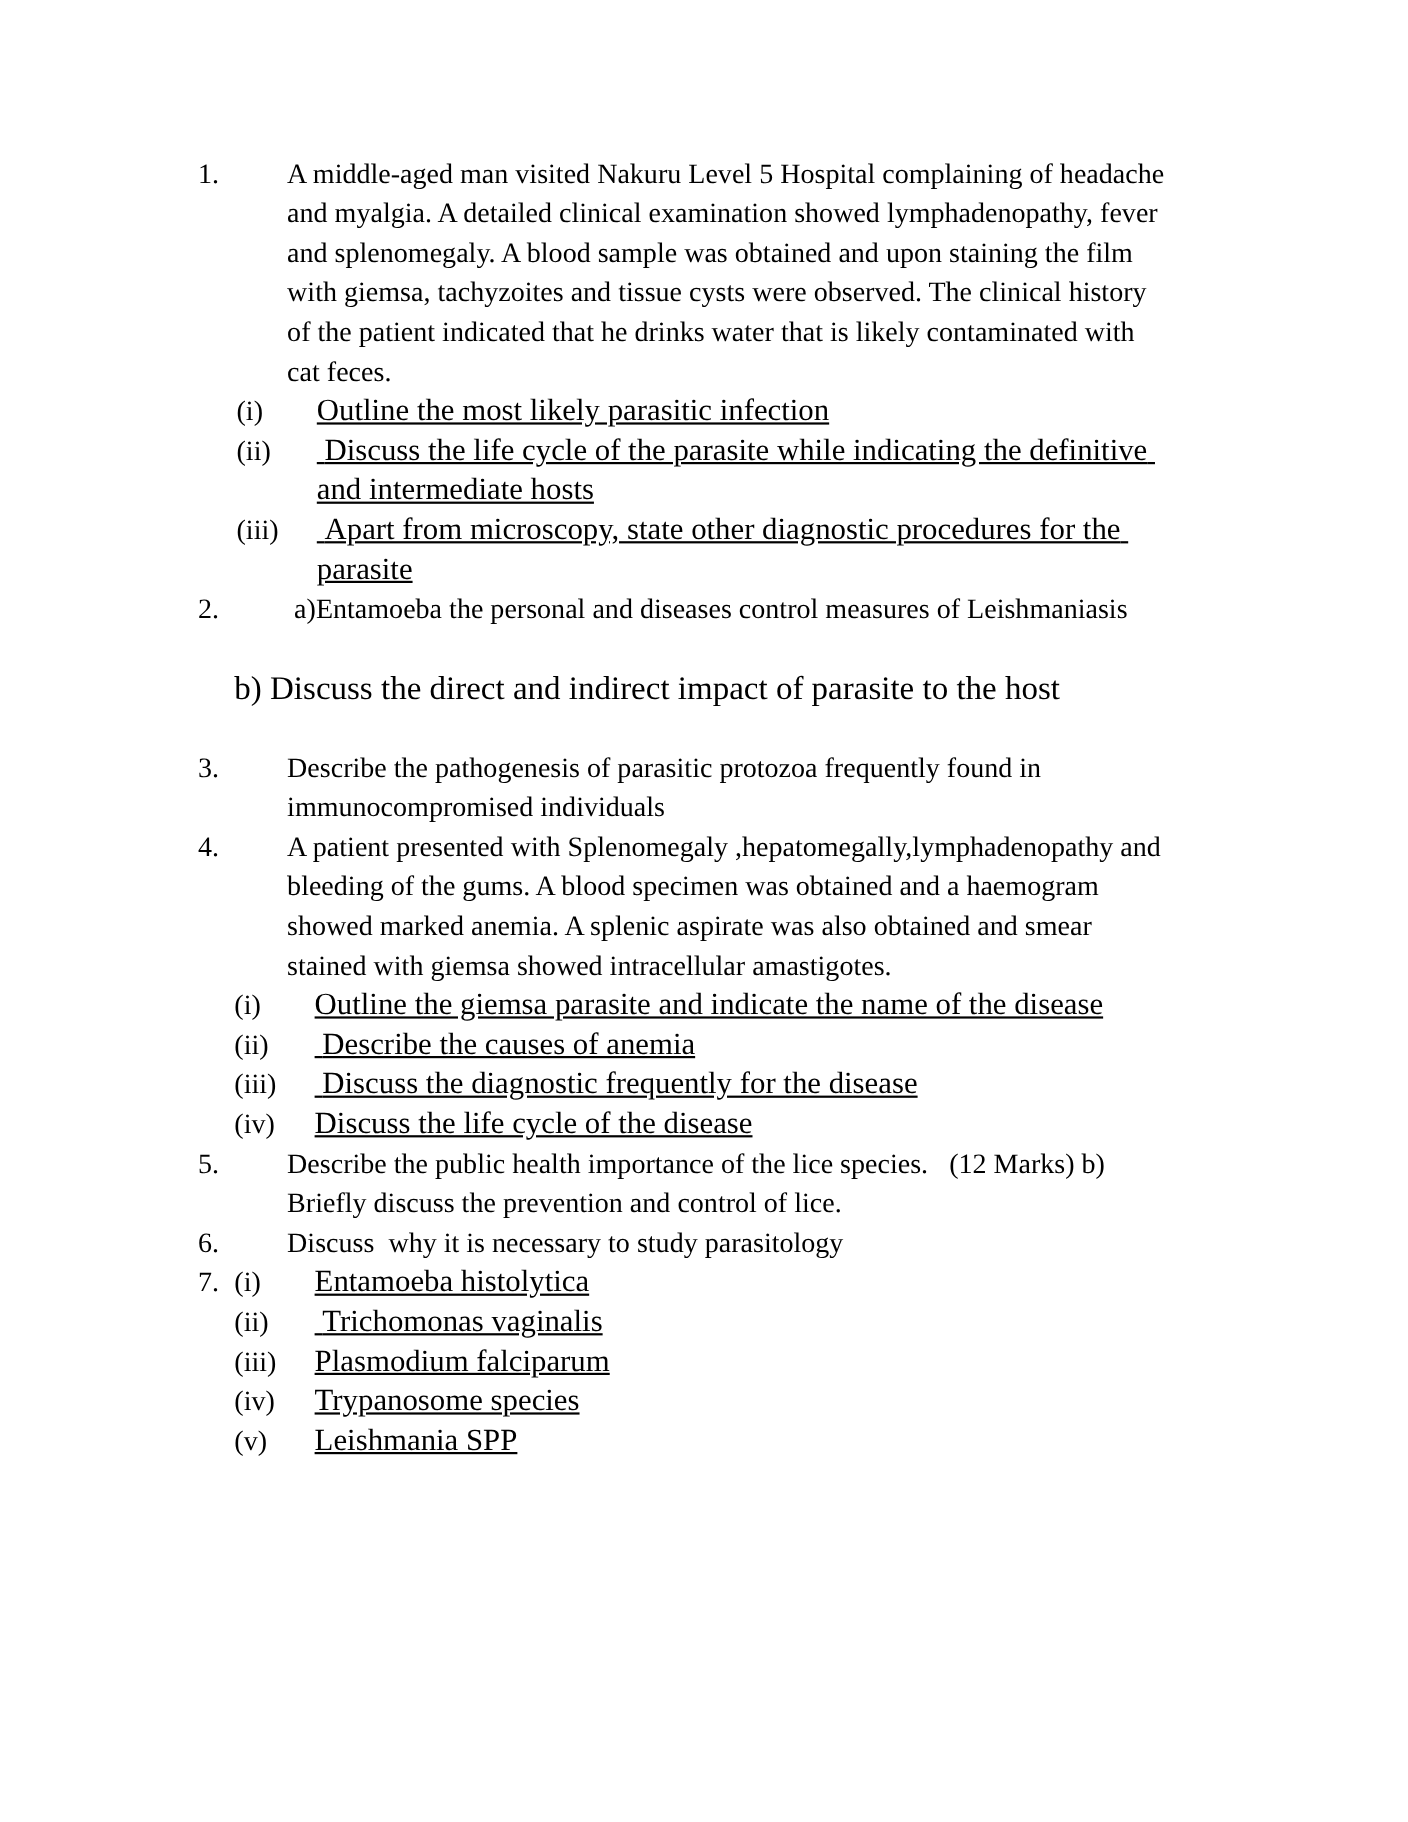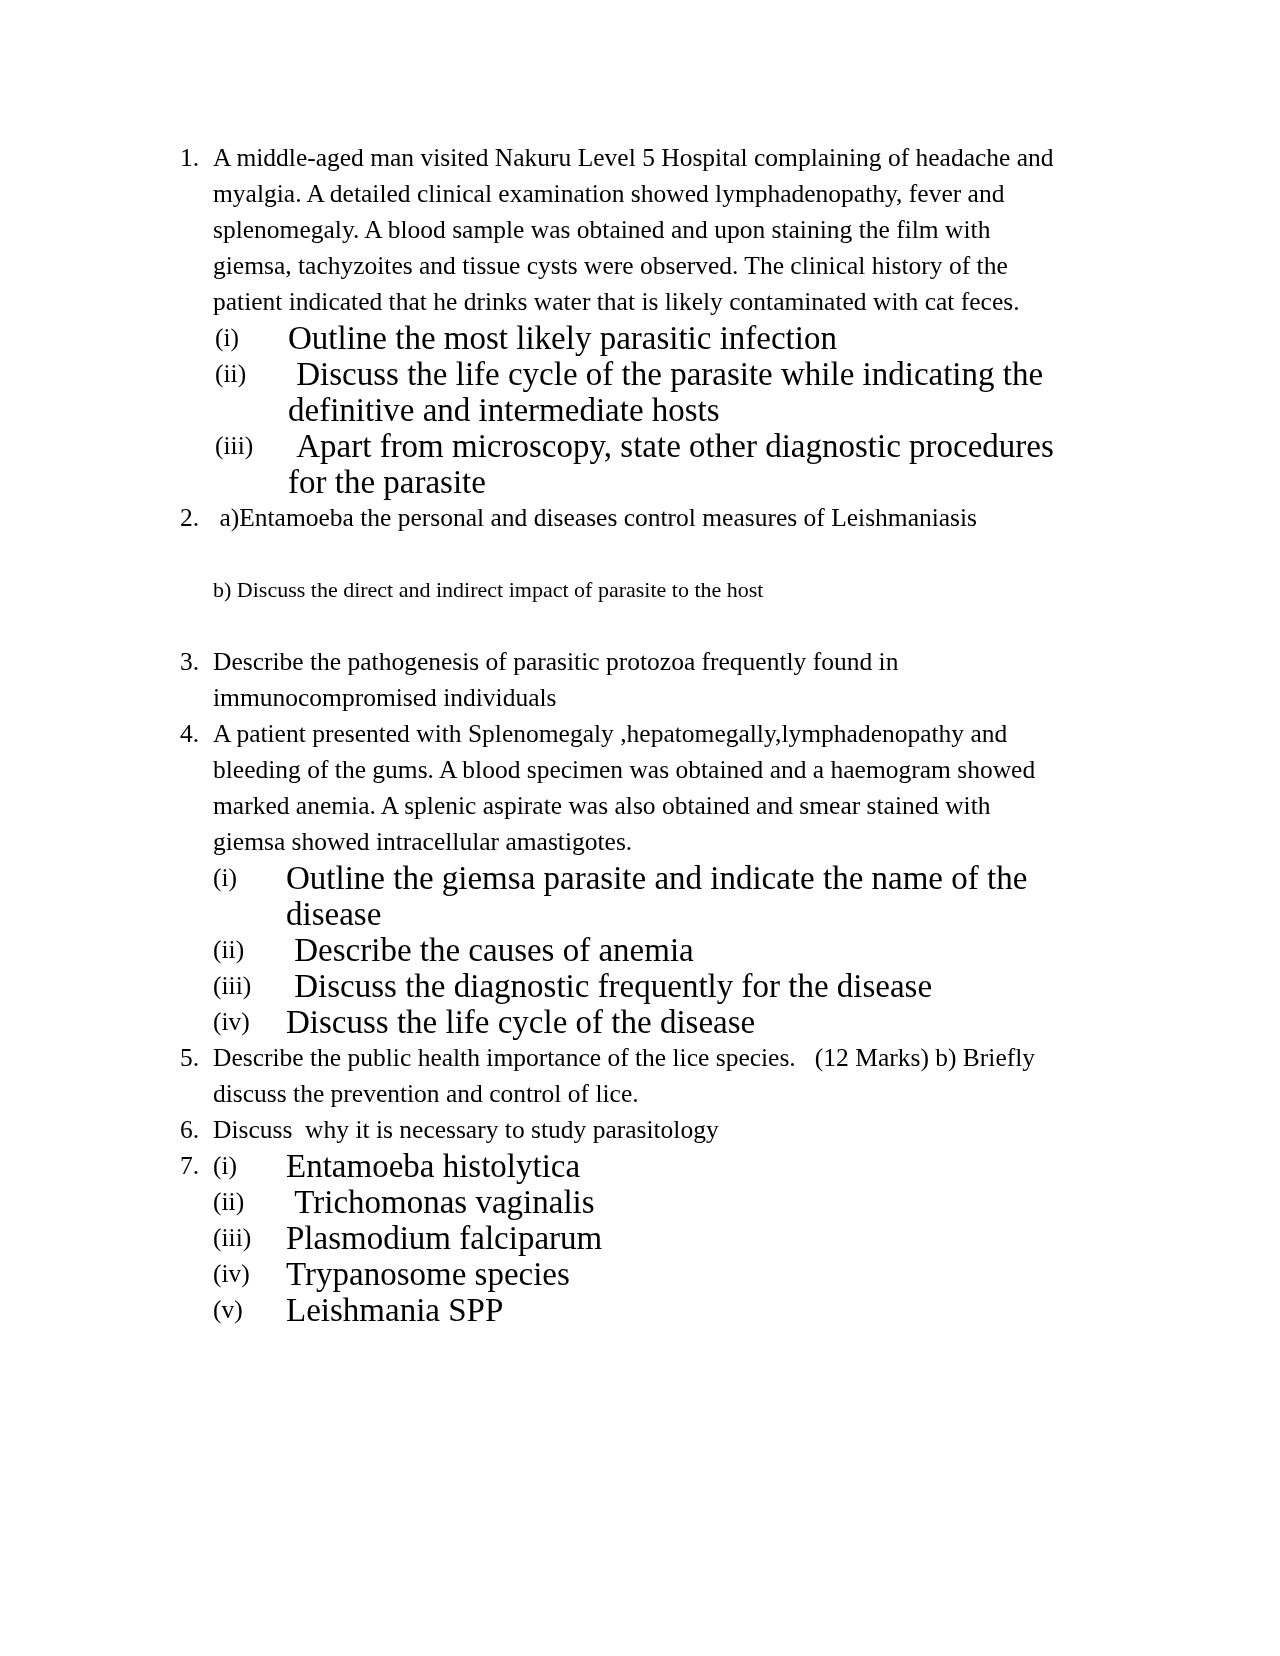--- a/index.html
+++ b/index.html
@@ -42,20 +42,21 @@
     top: 0;
     width: 28px;
     font-size: 25.5px;
     line-height: 36px;
     text-align: left;
   }
   li.q > .qtext {
     display: block;
     font-size: 25.5px;
     line-height: 36px;
+    margin-left: 48px;
   }
 
   
   ol.sublist {
     margin: 0;
     padding: 0;
     list-style: none;
   }
   ol.sublist.inset {
     margin-left: 2px;
@@ -70,27 +71,28 @@
     position: absolute;
     left: 0;
     top: 0;
     width: 68px;
     font-size: 25.5px;
     line-height: 36px;
     text-align: left;
   }
   li.sub > .subtext {
     display: block;
-    font-size: 33px;
-    line-height: 36px;
+    font-size: 28px;
+    line-height: 36px;
+    text-decoration: underline;
   }
 
   
   .subpara {
-    font-size: 22px;
+    font-size: 30px;
     line-height: 36px;
   }
   .blankline {
     height: 36px;
   }
   .pre-space {
     white-space: pre-wrap;
   }
 </style>
 </head>

